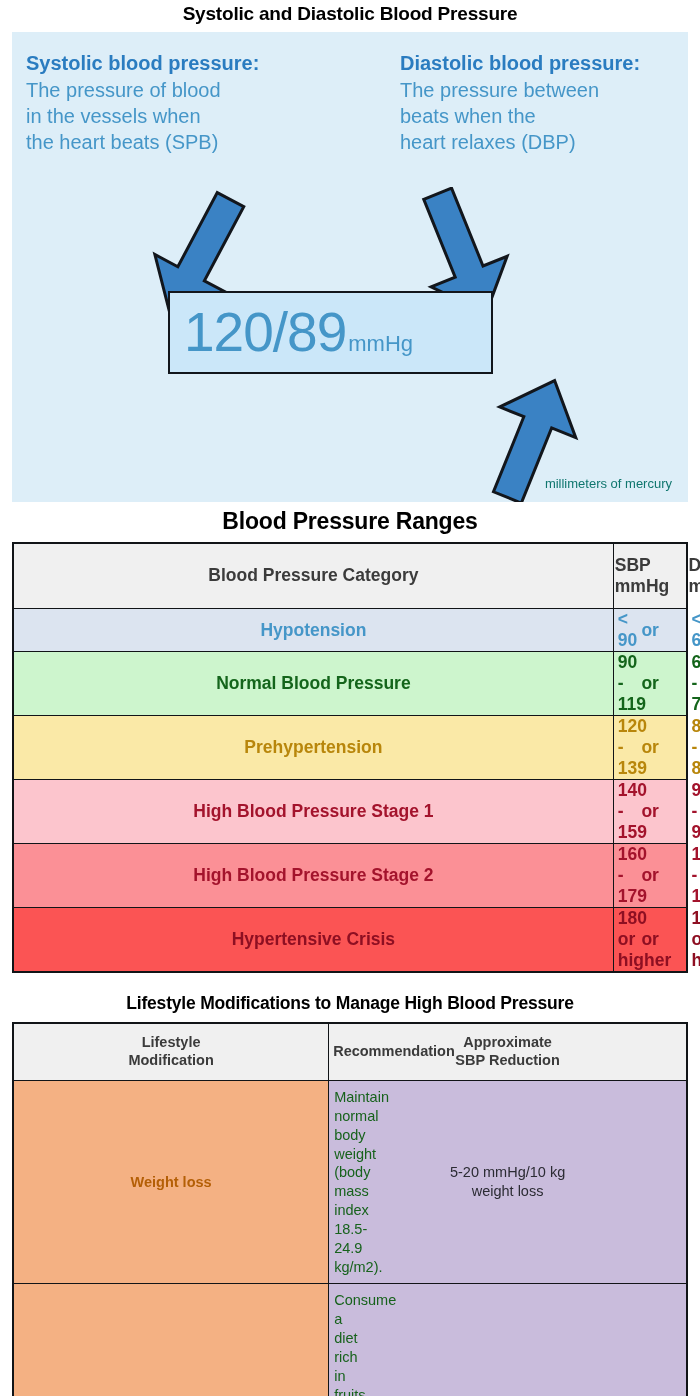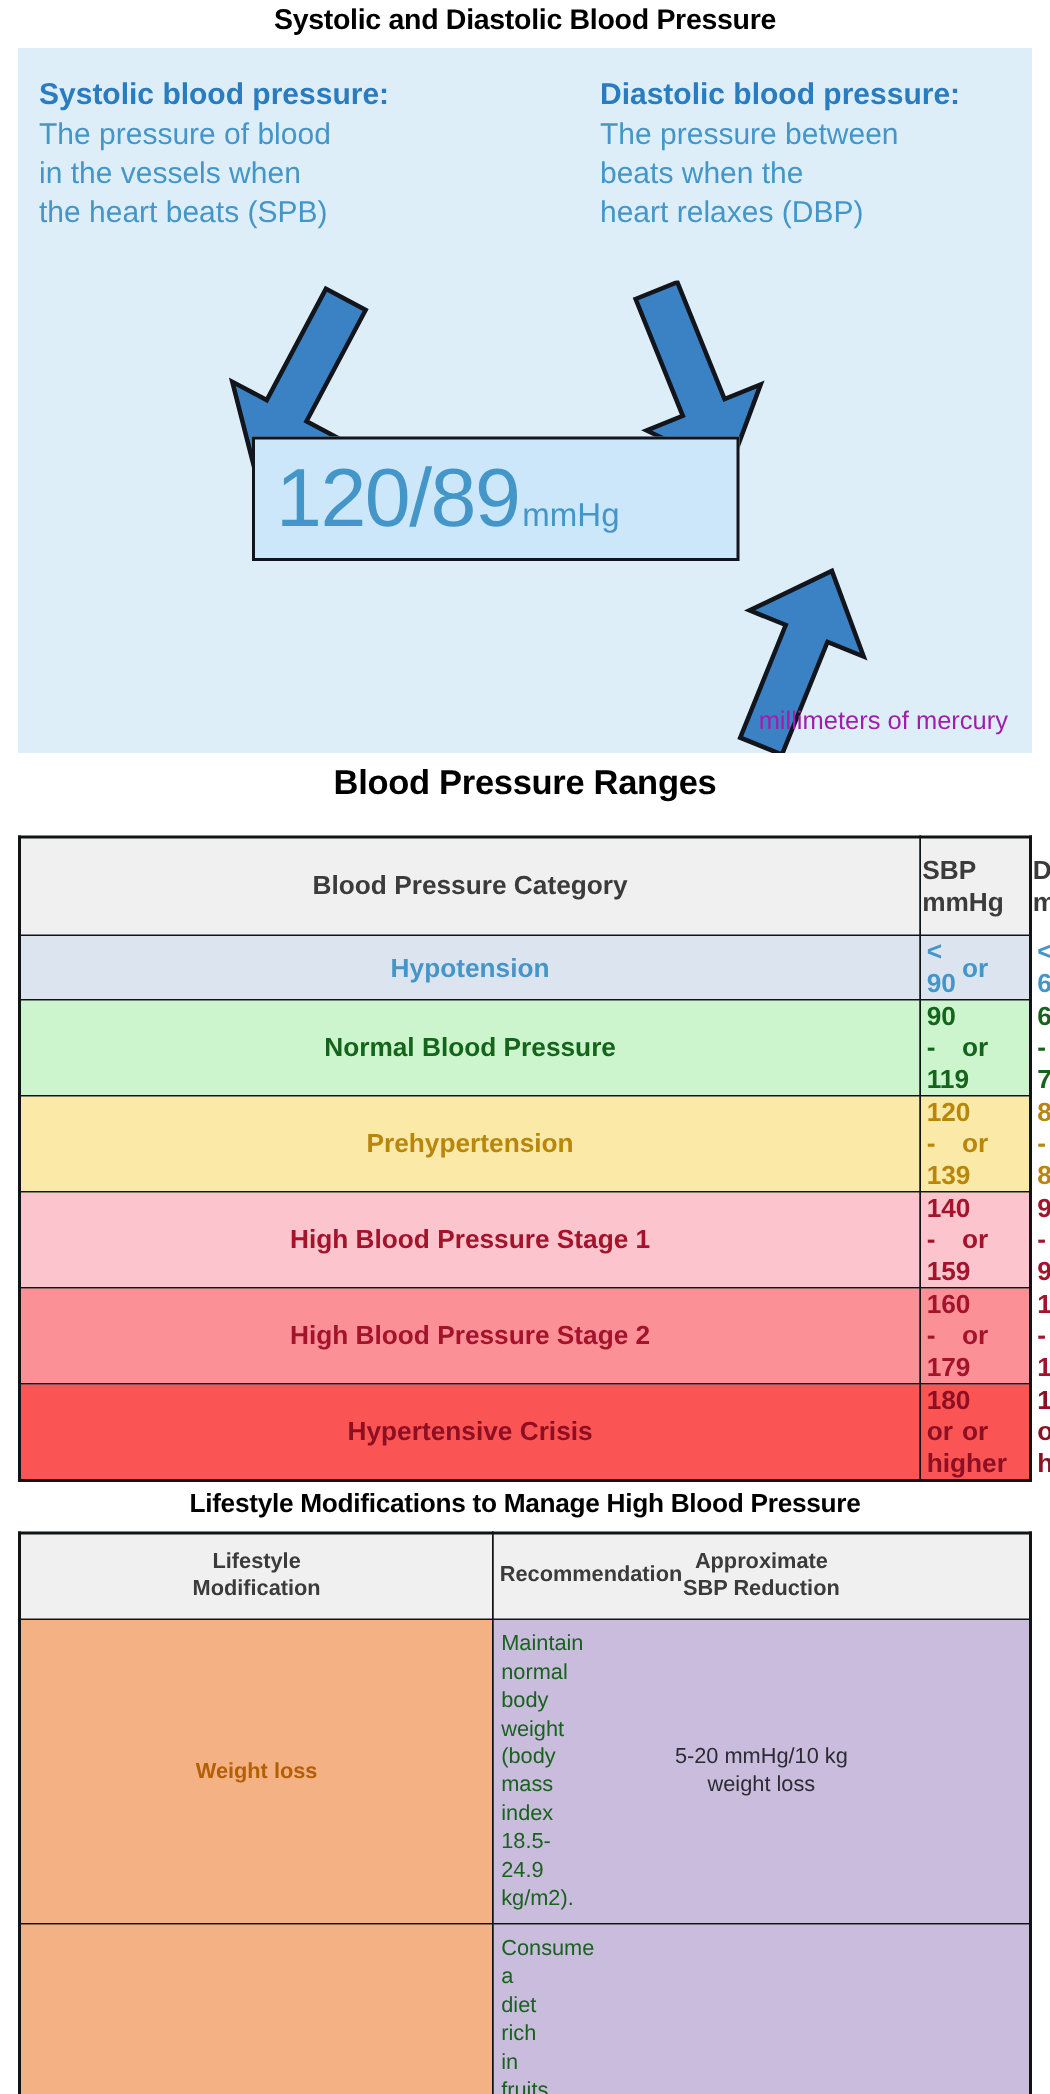--- a/index.html
+++ b/index.html
@@ -19,21 +19,21 @@
   
   .section-title {
     text-align: center;
     font-weight: bold;
     color: #000000;
     font-size: 17.5px;
     letter-spacing: -0.2px;
   }
   #title-top { padding-top: 3px; font-size: 19px; text-align: center; }
   #title-ranges { padding-top: 6px; font-size: 23px; }
-  #title-lifestyle { padding-top: 4px; font-size: 17.5px; }
+  #title-lifestyle { padding-top: 20px; font-size: 17.5px; }
 
   
   .bp-panel {
     position: relative;
     margin: 7px 12px 0 12px;
     height: 470px;
     background: #ddeef8;
     overflow: hidden;
   }
   .definition {
@@ -79,22 +79,22 @@
   .reading-unit {
     font-size: 22px;
     color: #4596c8;
     margin-left: 2px;
   }
 
   #unit-caption {
     position: absolute;
     right: 16px;
     bottom: 11px;
-    font-size: 17px;
-    color: #a21caf;
+    font-size: 13px;
+    color: #0f766e;
   }
 
   
   .arrow {
     position: absolute;
   }
   #arrow-systolic { left: 133px; top: 158px; }
   #arrow-diastolic { left: 395px; top: 155px; }
   #arrow-unit { left: 462px; top: 342px; }
 
@@ -108,21 +108,21 @@
     width: 676px;
     border: 2px solid #111417;
   }
   .tbl th, .tbl td {
     border: 1.5px solid #111417;
     text-align: center;
     vertical-align: middle;
   }
 
   
-  #bp-ranges-table { margin-top: 22px; }
+  #bp-ranges-table { margin-top: 7px; }
   #bp-ranges-table th {
     background: #f0f0f0;
     color: #3b3b3b;
     font-weight: bold;
     font-size: 17.5px;
     height: 62px;
     line-height: 1.22;
   }
   #bp-ranges-table td {
     height: 40px;

